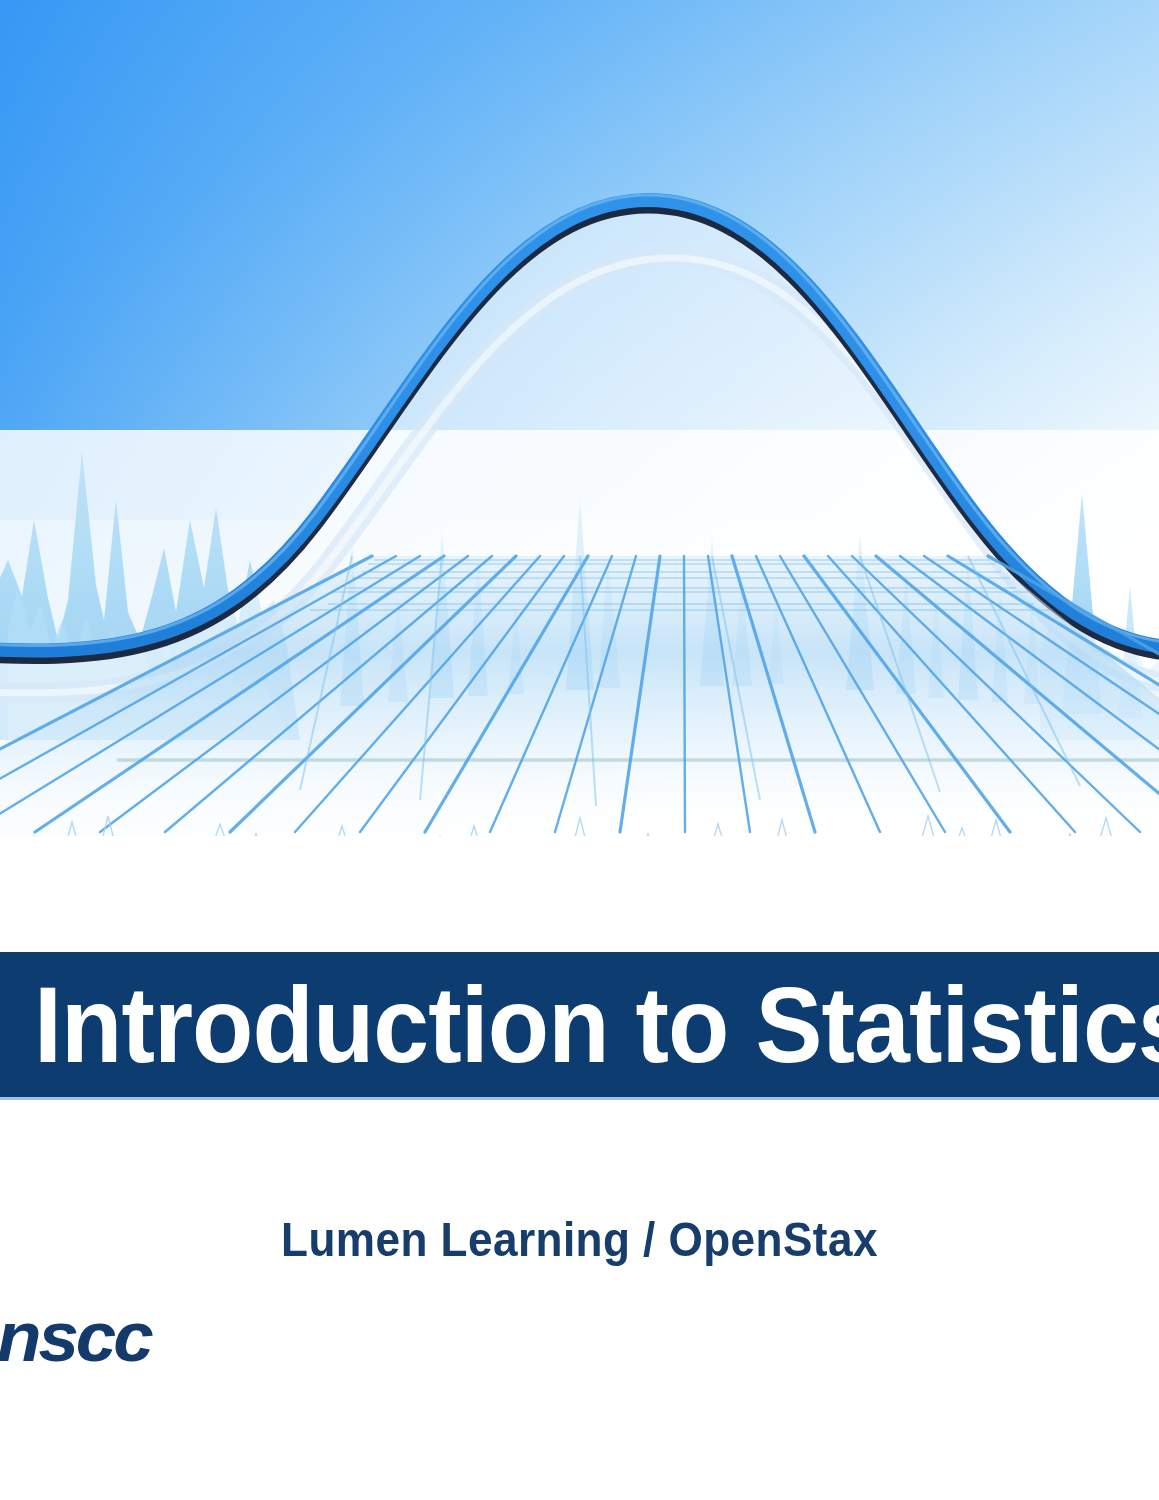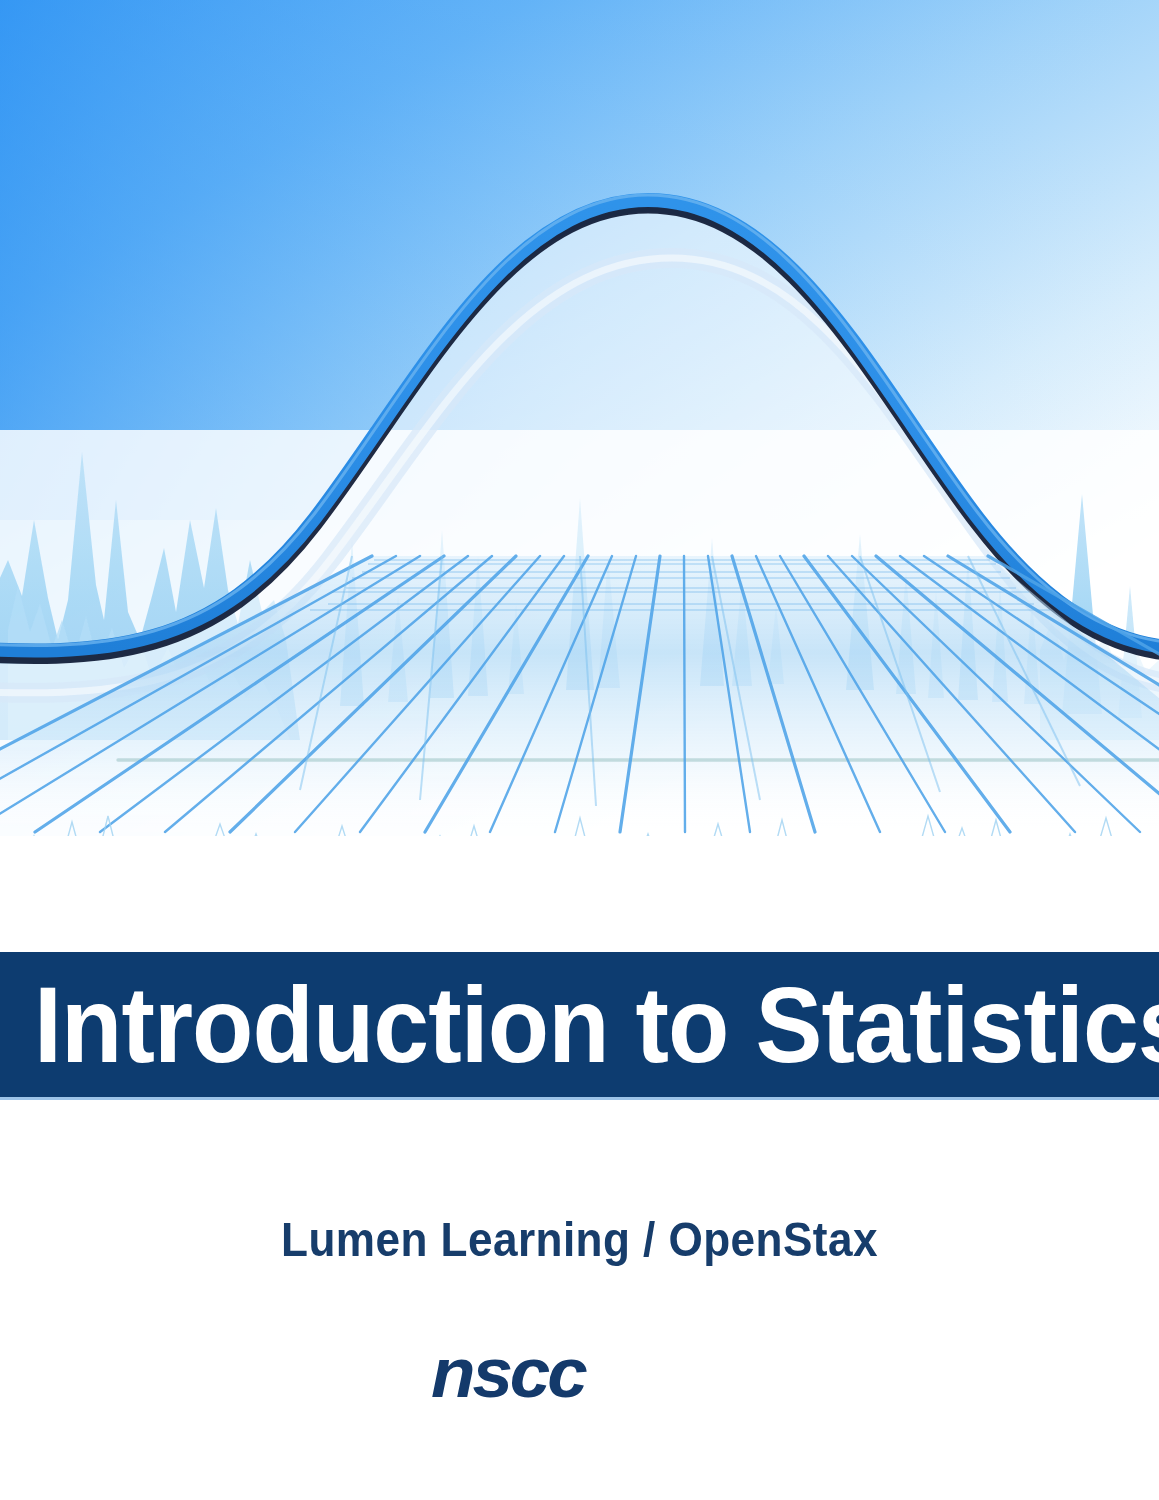--- a/index.html
+++ b/index.html
@@ -76,23 +76,22 @@
     font-size: 49px;
     line-height: 58px;
     letter-spacing: 0.5px;
     transform: scaleX(0.9);
   }
 
   
   .logo {
     position: absolute;
     left: 0;
-    top: 1336px;
+    top: 1300px;
     width: 1015px;
-    text-align: center;
   }
   .logo-text {
     display: inline-block;
     color: #143a6b;
     font-family: "Liberation Sans", sans-serif;
     font-weight: bold;
     font-style: italic;
     font-size: 70px;
     line-height: 74px;
     letter-spacing: -3px;

